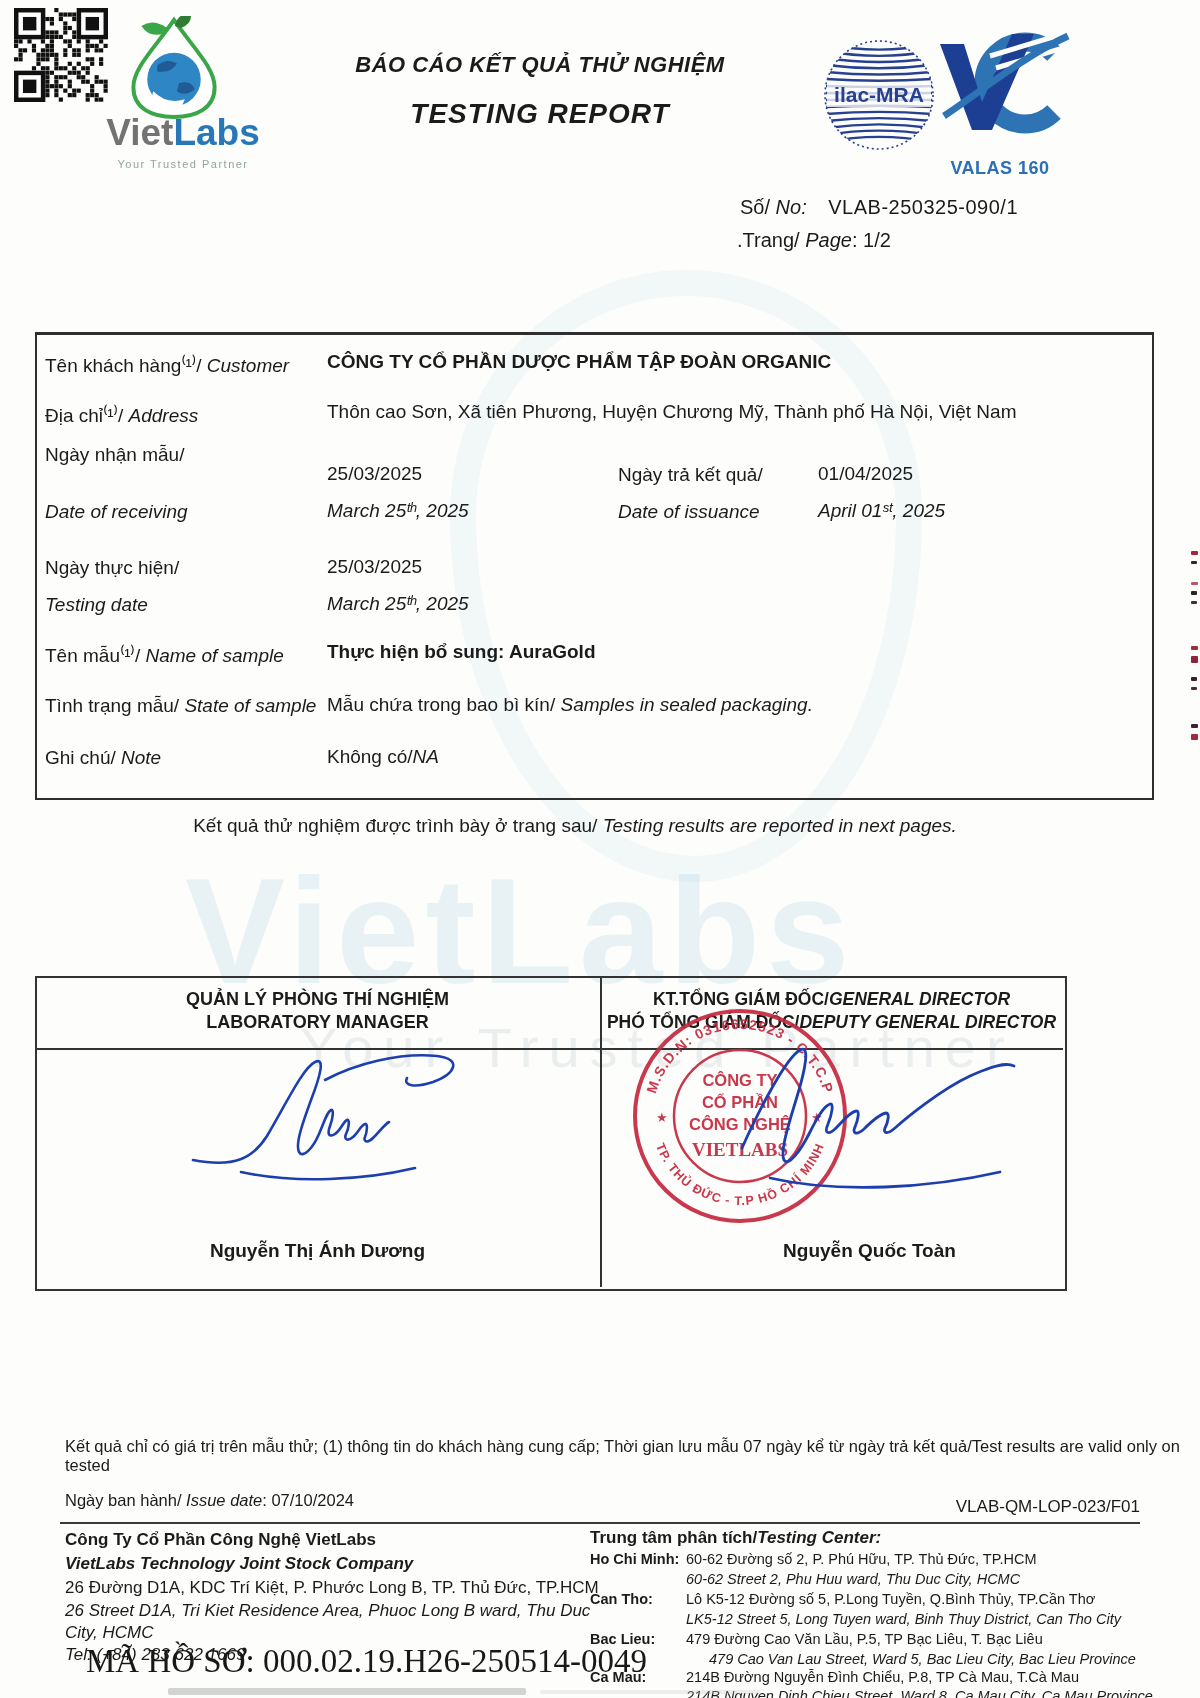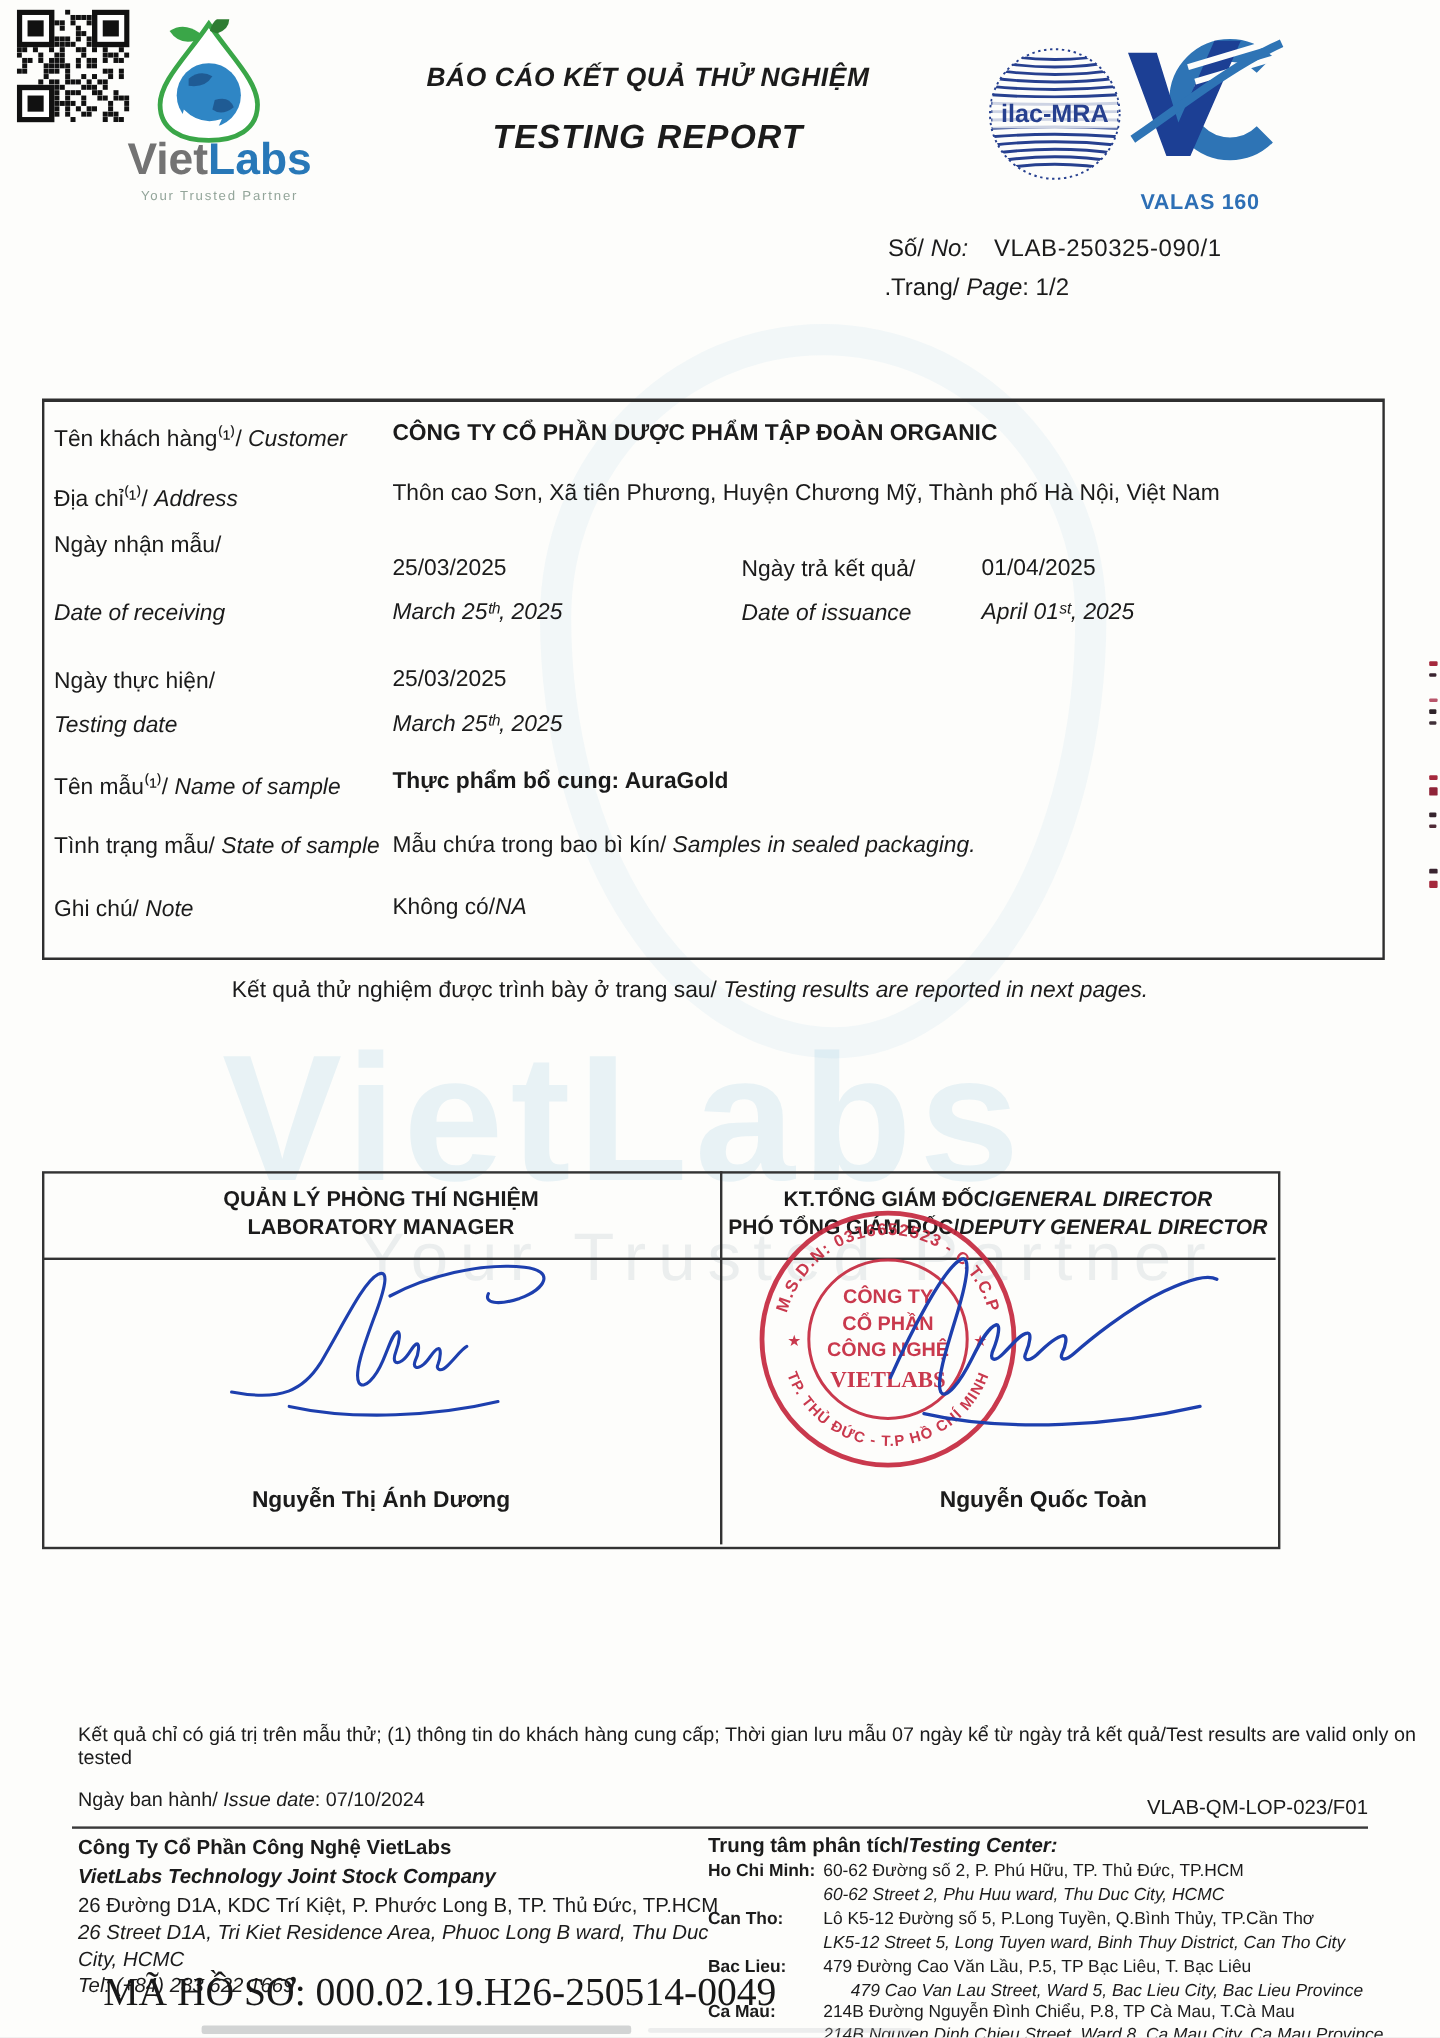--- a/index.html
+++ b/index.html
@@ -266,21 +266,21 @@
 
   <div class="abs t19" style="left:45px;top:557px;">Ngày thực hiện/</div>
   <div class="abs t19" style="left:327px;top:556px;">25/03/2025</div>
   <div class="abs t19 it" style="left:45px;top:594px;">Testing date</div>
   <div class="abs t19 it" style="left:327px;top:593px;">March 25ᵗʰ, 2025</div>
 
   <div class="abs t19" style="left:45px;top:642px;">
     <span>Tên mẫu⁽¹⁾/</span>
     <span class="it">Name of sample</span>
   </div>
-  <div class="abs t19 b" style="left:327px;top:641px;">Thực phẩm bổ cung: AuraGold</div>
+  <div class="abs t19 b" style="left:327px;top:641px;">Thực hiện bổ sung: AuraGold</div>
 
   <div class="abs t19" style="left:45px;top:695px;">
     <span>Tình trạng mẫu/</span>
     <span class="it">State of sample</span>
   </div>
   <div class="abs t19" style="left:327px;top:694px;">
     <span>Mẫu chứa trong bao bì kín/</span>
     <span class="it">Samples in sealed packaging.</span>
   </div>
 

